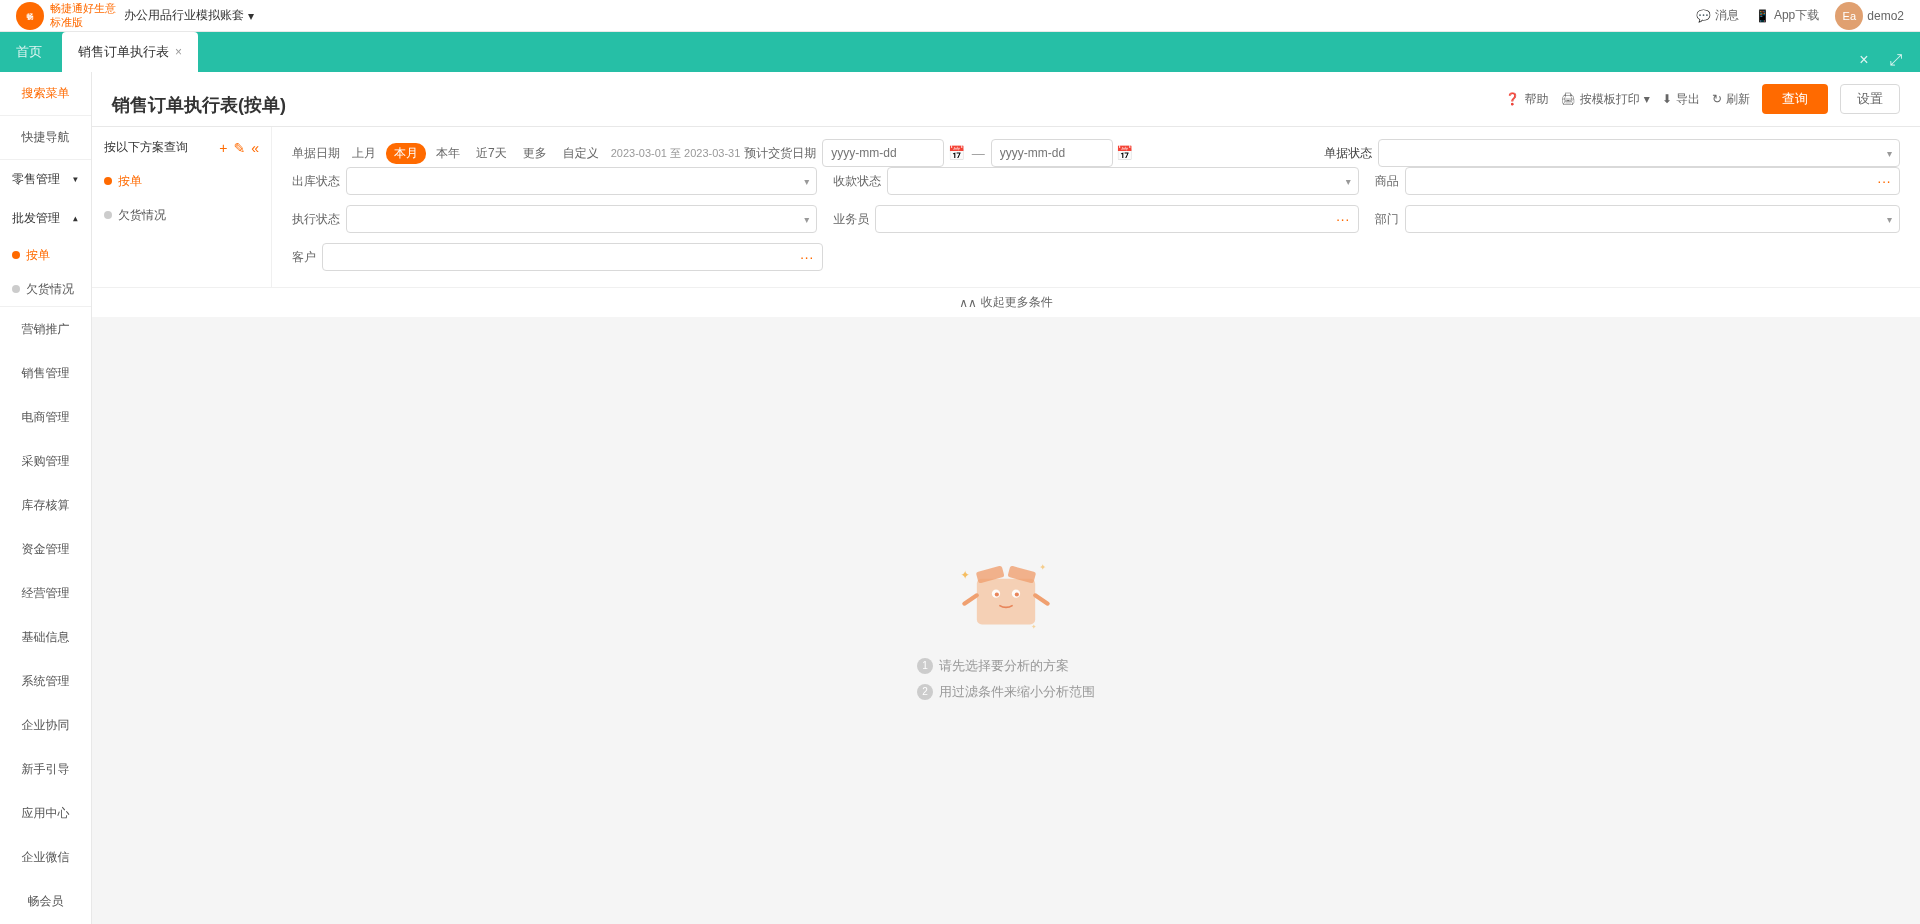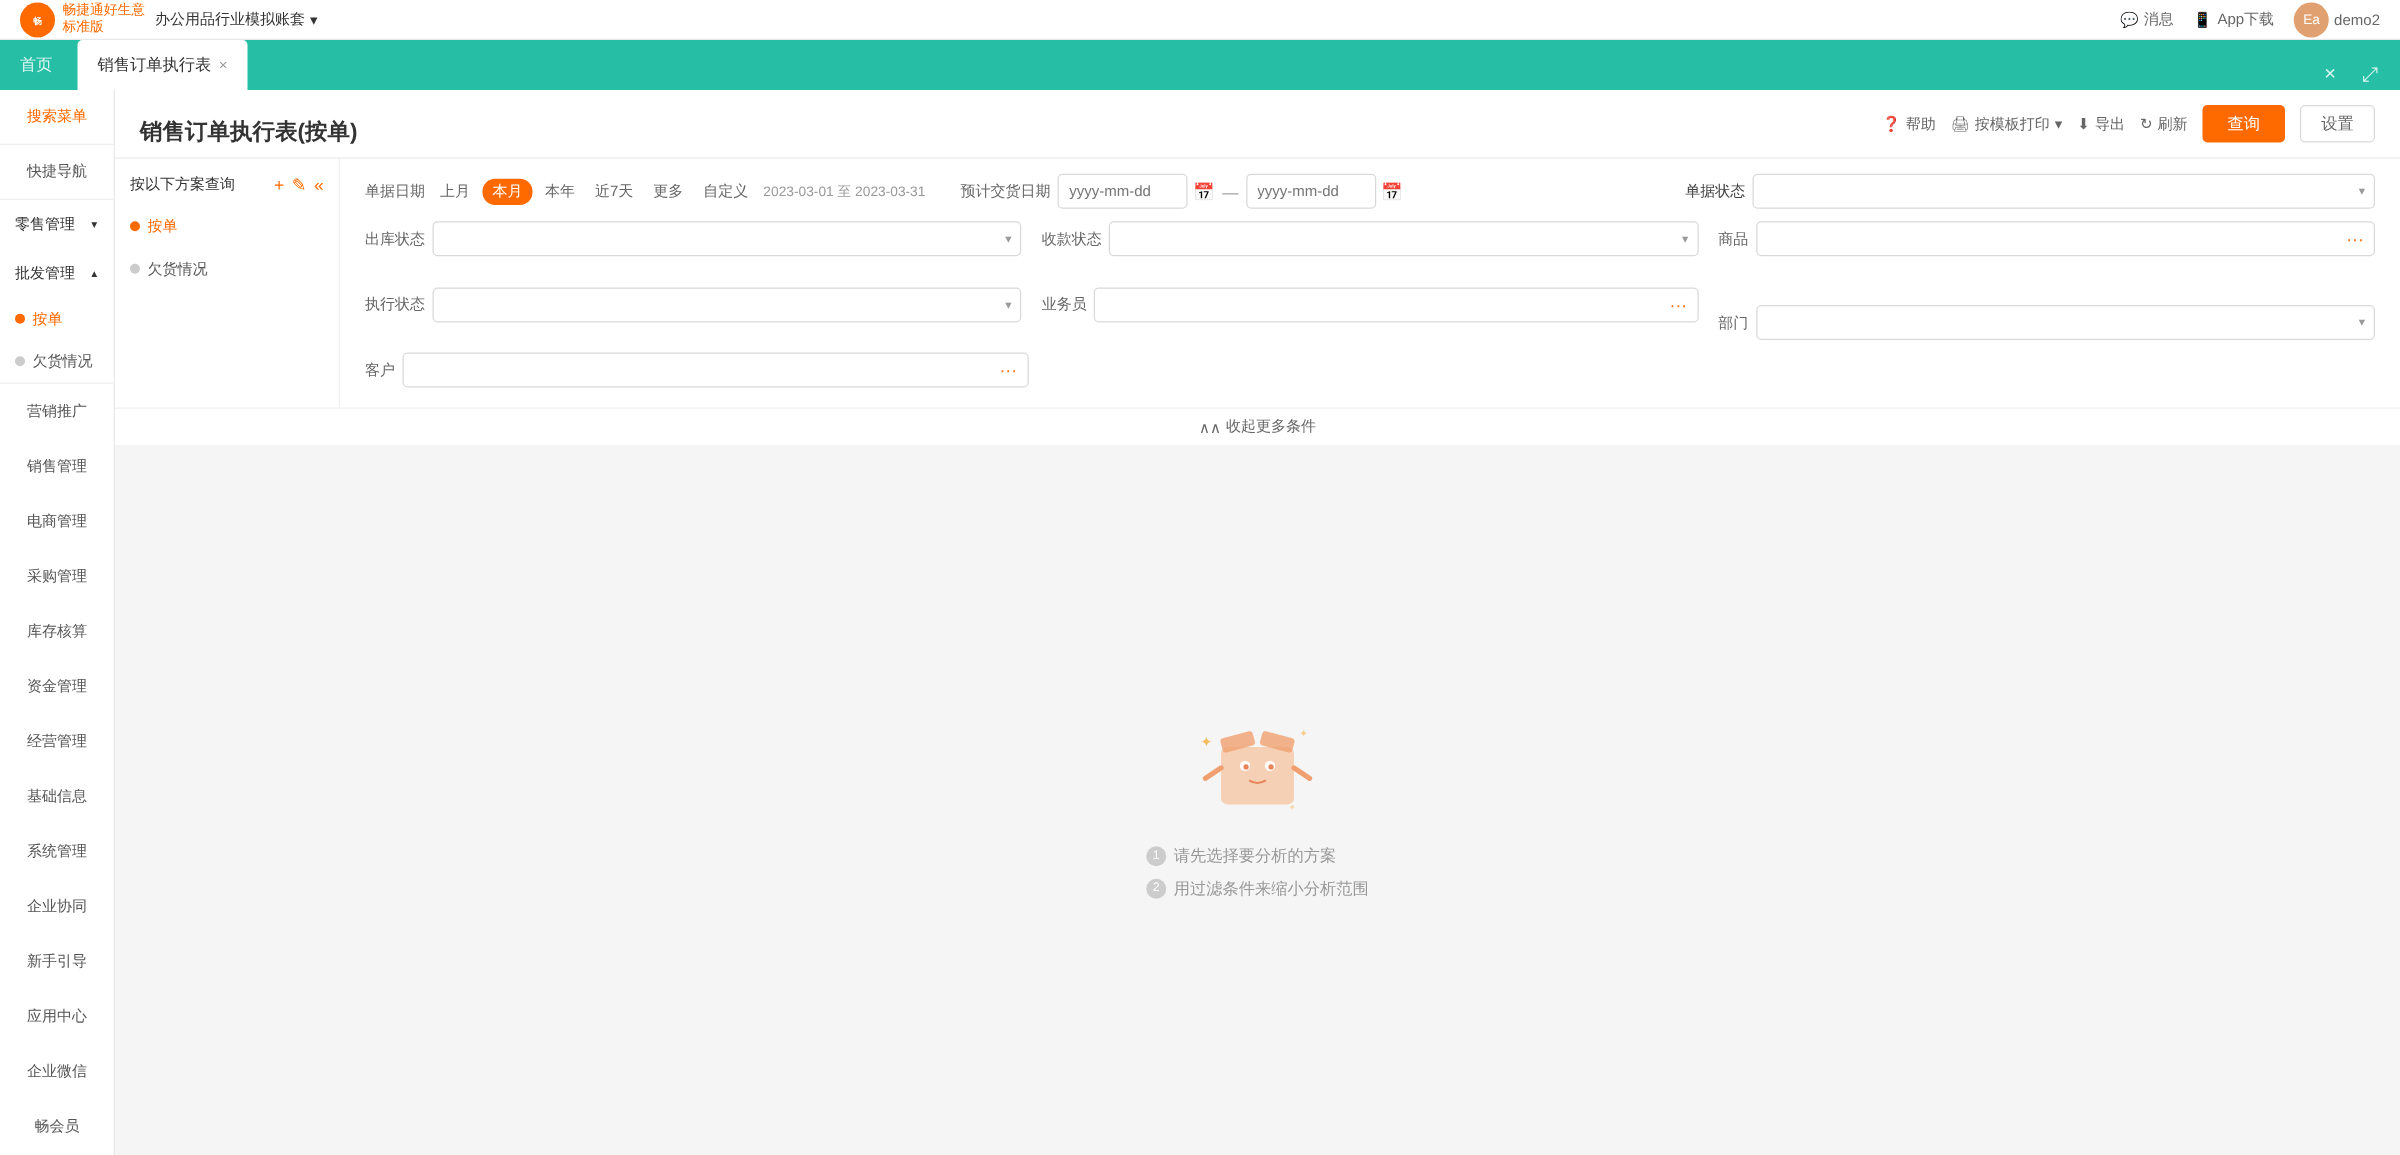--- a/index.html
+++ b/index.html
@@ -325,21 +325,21 @@
       border-radius: 10px;
       padding: 2px 8px;
     }
     .date-input {
       border: 1px solid #d9d9d9;
       border-radius: 4px;
       height: 28px;
       padding: 0 8px;
       font-size: 12px;
       color: #999;
-      width: 104px;
+      width: 122px;
       outline: none;
     }
     .date-icon {
       color: #ff6a00;
       font-size: 14px;
       cursor: pointer;
     }
     .select-wrapper {
       position: relative;
       display: flex;
@@ -586,21 +586,21 @@
             <span>按单</span>
           </div>
           <div class="scheme-item">
             <span class="dot-gray" style="width:8px;height:8px;border-radius:50%;background:#ccc;margin-right:6px;display:inline-block;"></span>
             <span>欠货情况</span>
           </div>
         </div>
 
         <div class="filter-main">
 
-          <div style="display:flex; align-items:center; gap:28px; margin-bottom:10px;">
+          <div style="display:flex; align-items:center; gap:4px; margin-bottom:0;">
 
             <div style="display:flex; align-items:center; gap:6px; flex-shrink:0;">
               <span style="font-size:12px;color:#666;white-space:nowrap;">单据日期</span>
               <div class="date-tabs">
                 <span class="date-tab">上月</span>
                 <span class="date-tab active">本月</span>
                 <span class="date-tab">本年</span>
                 <span class="date-tab">近7天</span>
                 <span class="date-tab">更多</span>
                 <span class="date-tab">自定义</span>
@@ -666,21 +666,21 @@
                 </select>
                 <span class="chevron">▾</span>
               </div>
             </div>
             <div style="display:flex; align-items:center; gap:6px; flex:1;">
               <span style="font-size:12px;color:#666;white-space:nowrap;">业务员</span>
               <div class="input-with-dots" style="flex:1;height:28px;border:1px solid #d9d9d9;border-radius:4px;padding:0 8px;display:flex;align-items:center;justify-content:flex-end;">
                 <span class="dots-icon">···</span>
               </div>
             </div>
-            <div style="display:flex; align-items:center; gap:6px; flex:1;margin-top:29px;">
+            <div style="display:flex; align-items:center; gap:6px; flex:1;">
               <span style="font-size:12px;color:#666;white-space:nowrap;">部门</span>
               <div class="select-wrapper" style="flex:1;">
                 <select class="status-dropdown">
                   <option value=""></option>
                 </select>
                 <span class="chevron">▾</span>
               </div>
             </div>
           </div>
 

